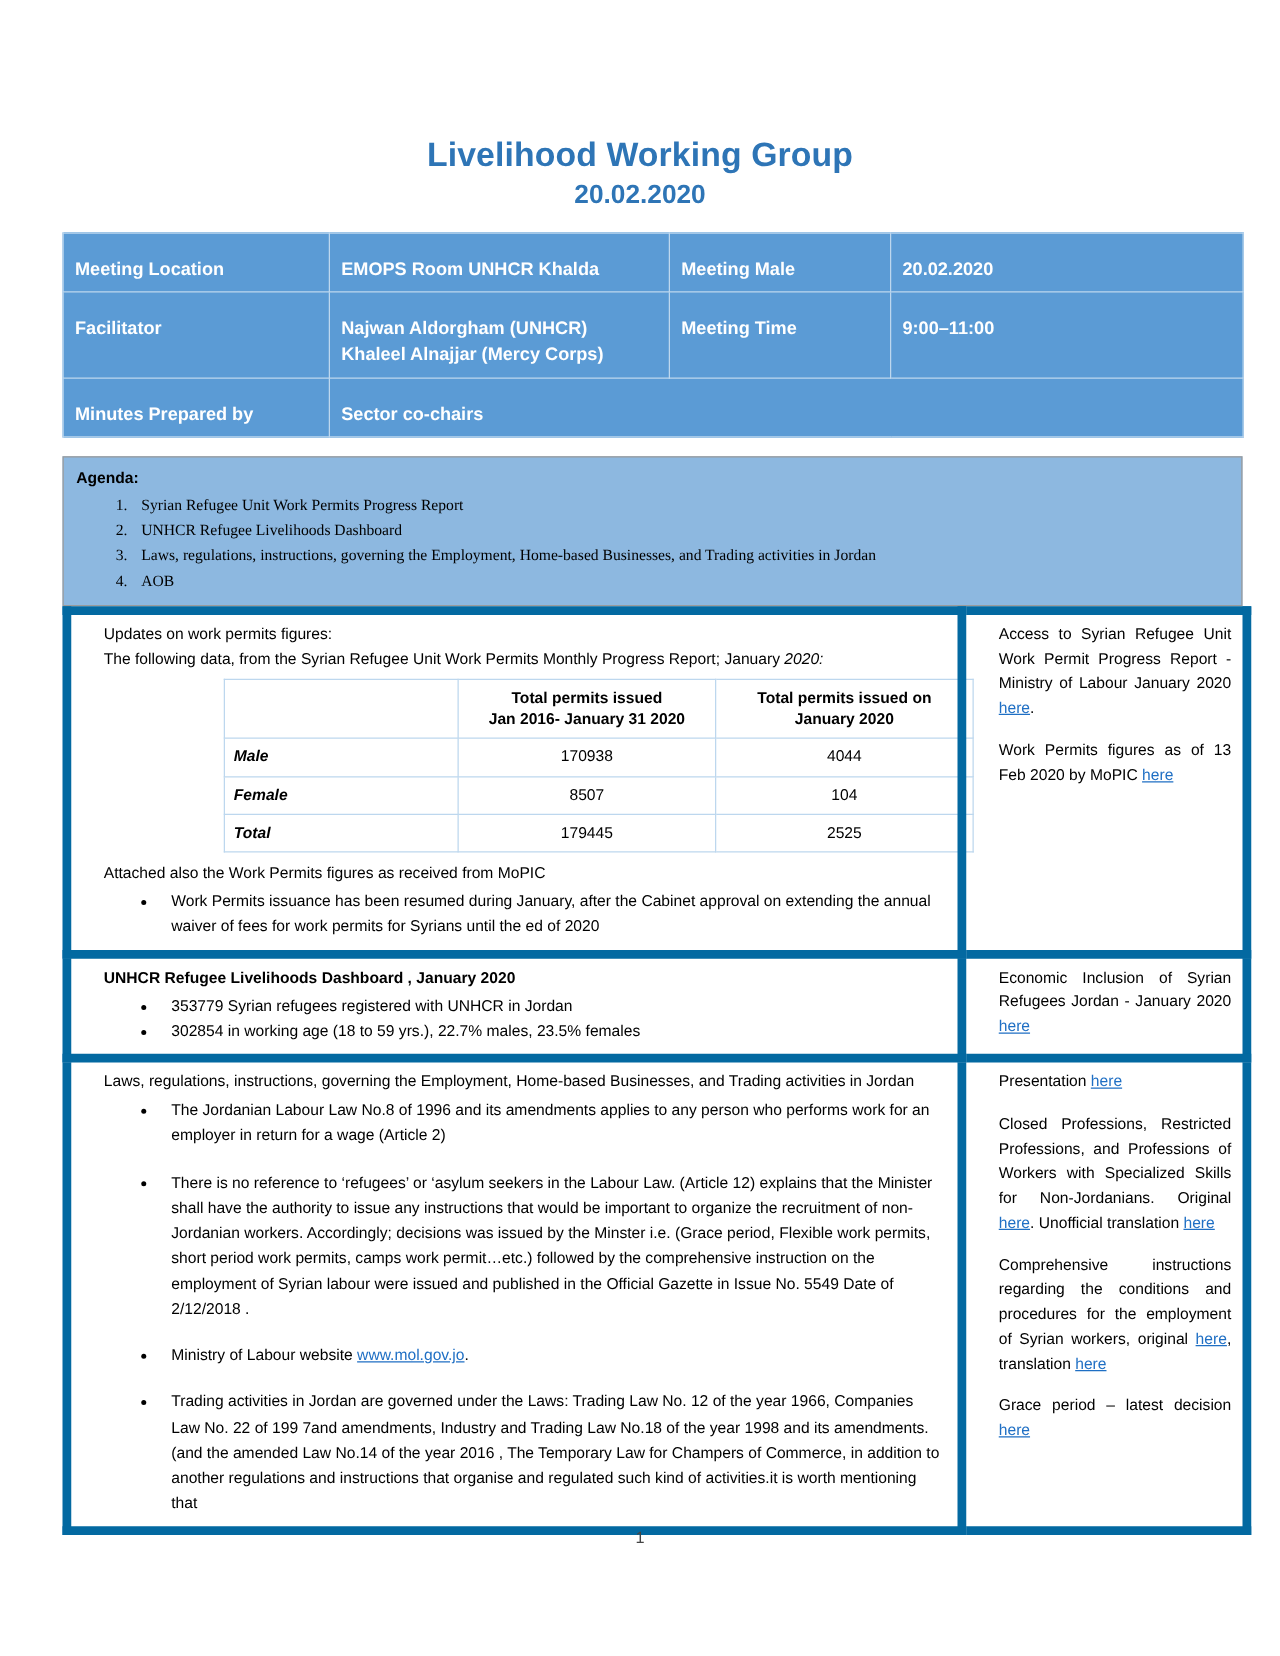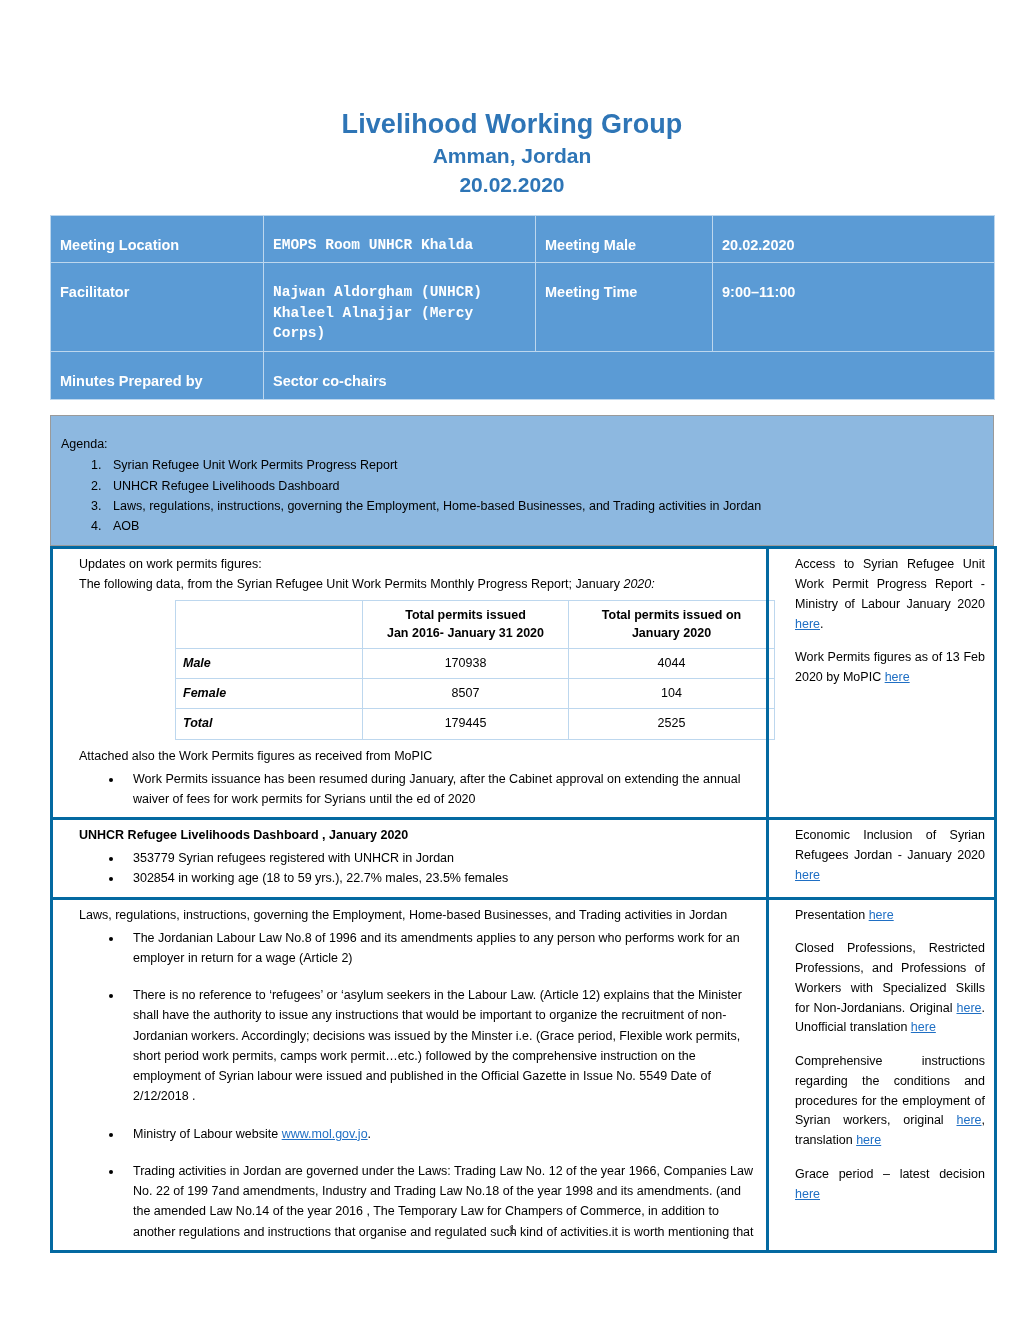--- a/index.html
+++ b/index.html
@@ -59,58 +59,58 @@
     background: #5B9BD5;
     color: #ffffff;
     font-size: 14.5px;
     font-weight: bold;
     padding: 19px 9px 7px 9px;
     vertical-align: top;
     border: 1px solid #BDD7EE;
     line-height: 1.42;
   }
   td.hc1 { width: 213px; }
-  td.hc2 { width: 272px; font-family: Liberation Mono, monospace; }
+  td.hc2 { width: 272px; }
   td.hc3 { width: 177px; }
   td.hc4 { width: 282px; }
   .hdr .tall { height: 46px; }
   .hdr .last td { height: 46px; }
 
   
   .agenda-wrap { padding: 0 50px; margin-top: 15px; }
   .agenda {
     width: 944px;
     background: #8DB8E0;
     border: 1px solid #9a9a9a;
     padding: 7px 10px 9px 10px;
   }
   .agenda-title {
     font-size: 12.5px;
-    font-weight: normal;
+    font-weight: bold;
     color: #000;
     line-height: 1.5;
-    margin-top: 12px;
   }
   ol.agenda-list {
     margin: 2px 0 0 0;
     padding-left: 44px;
     font-size: 12.5px;
     line-height: 1.62;
+    font-family: Liberation Serif, serif;
   }
   ol.agenda-list li { padding-left: 8px; }
 
   
   .body-wrap { padding: 0 50px; margin-top: 0px; }
   table.body {
     width: 944px;
     border-collapse: collapse;
     table-layout: fixed;
   }
   table.body > tbody > tr > td {
-    border: 3px solid #0369a1;
+    border: 7px solid #0369a1;
     vertical-align: top;
     padding: 6px 9px 8px 26px;
     font-size: 12.5px;
     line-height: 1.52;
   }
   td.main-col { width: 716px; }
   td.side-col { width: 228px; }
   .side-col { text-align: justify; }
   .side-p {
     font-size: 12.5px;
@@ -177,21 +177,20 @@
     color: #444;
   }
 </style>
 </head>
 <body>
 
 <div class="page">
 
   <div class="title-block">
     <div class="title-main">Livelihood Working Group</div>
-    <div class="title-sub">Amman, Jordan</div>
     <div class="title-date">20.02.2020</div>
   </div>
 
   <div class="hdr-wrap">
     <table class="hdr">
       <tbody>
         <tr>
           <td class="hc1">Meeting Location</td>
           <td class="hc2">EMOPS Room UNHCR Khalda</td>
           <td class="hc3">Meeting Male</td>

